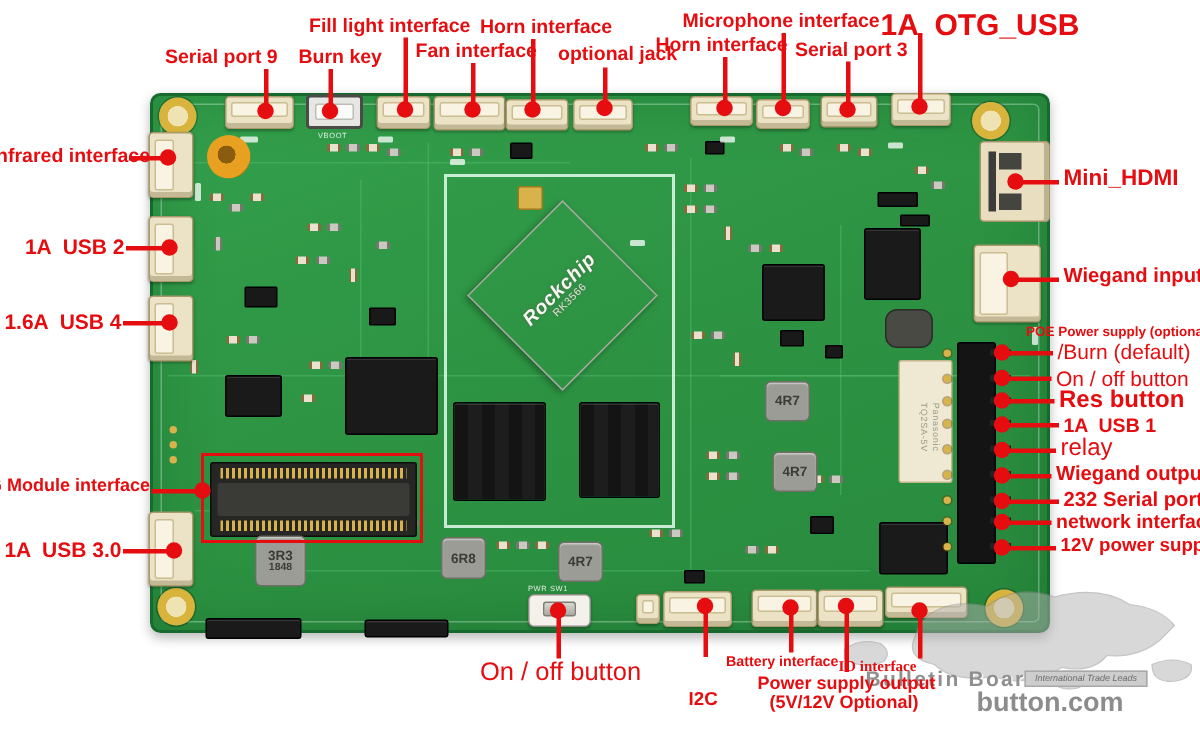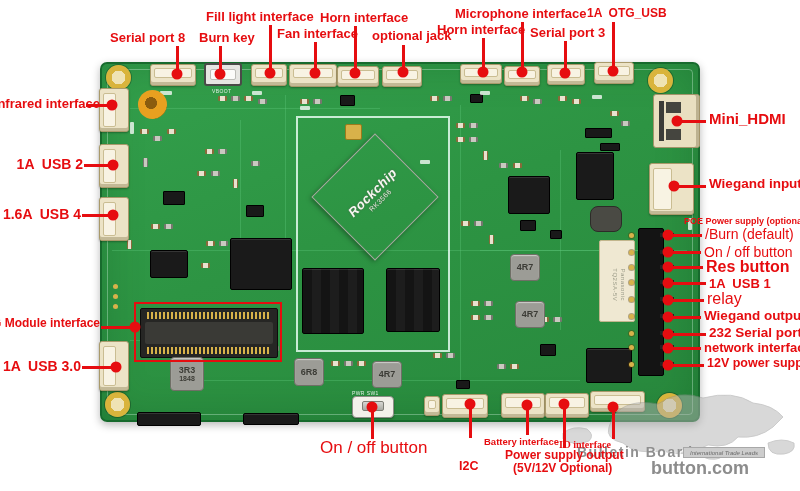--- a/index.html
+++ b/index.html
@@ -212,21 +212,21 @@
       <path d="M10,42 q10,-8 24,-4 q8,6 2,12 q-14,6 -26,-2 z"></path>
       <path d="M150,58 q12,-4 22,2 q-2,10 -16,8 q-10,-2 -6,-10 z"></path>
       <path d="M215,52 q14,-6 26,0 q2,9 -10,11 q-16,2 -16,-11 z"></path>
     </g>
   </svg>
   <div id="wm-sub">Bulletin Board</div>
   <div id="wm-tag">International Trade Leads</div>
   <div id="wm-site">button.com</div>
 
   <div id="ann-layer">
-      <div class="ann-text" style="font-size: 13px; font-weight: 700; top: 31px; left: 110px;">Serial port 8</div>
+      <div class="ann-text" style="font-size: 13px; font-weight: 700; top: 31px; left: 110px;">Serial port 9</div>
       <div class="ann-line" style="left: 175.5px; top: 46px; width: 3px; height: 28px;"></div>
       <div class="ann-dot" style="left: 177px; top: 74px;"></div>
       <div class="ann-text" style="font-size: 13px; font-weight: 700; top: 31px; left: 199px;">Burn key</div>
       <div class="ann-line" style="left: 218.5px; top: 46px; width: 3px; height: 28px;"></div>
       <div class="ann-dot" style="left: 220px; top: 74px;"></div>
       <div class="ann-text" style="font-size: 13px; font-weight: 700; top: 10px; left: 206px;">Fill light interface</div>
       <div class="ann-line" style="left: 268.5px; top: 25px; width: 3px; height: 48px;"></div>
       <div class="ann-dot" style="left: 270px; top: 73px;"></div>
       <div class="ann-text" style="font-size: 13px; font-weight: 700; top: 27px; left: 277px;">Fan interface</div>
       <div class="ann-line" style="left: 313.5px; top: 42px; width: 3px; height: 31px;"></div>
@@ -239,21 +239,21 @@
       <div class="ann-dot" style="left: 403px; top: 72px;"></div>
       <div class="ann-text" style="font-size: 13px; font-weight: 700; top: 23px; left: 437px;">Horn interface</div>
       <div class="ann-line" style="left: 481.5px; top: 38px; width: 3px; height: 34px;"></div>
       <div class="ann-dot" style="left: 483px; top: 72px;"></div>
       <div class="ann-text" style="font-size: 13px; font-weight: 700; top: 7px; left: 455px;">Microphone interface</div>
       <div class="ann-line" style="left: 520.5px; top: 22px; width: 3px; height: 50px;"></div>
       <div class="ann-dot" style="left: 522px; top: 72px;"></div>
       <div class="ann-text" style="font-size: 13px; font-weight: 700; top: 26px; left: 530px;">Serial port 3</div>
       <div class="ann-line" style="left: 563.5px; top: 41px; width: 3px; height: 32px;"></div>
       <div class="ann-dot" style="left: 565px; top: 73px;"></div>
-      <div class="ann-text" style="font-size: 12px; font-weight: 700; top: 7px; left: 587px;">1A  OTG_USB</div>
+      <div class="ann-text" style="font-size: 20px; font-weight: 700; top: 7px; left: 587px;">1A  OTG_USB</div>
       <div class="ann-line" style="left: 611.5px; top: 22px; width: 3px; height: 49px;"></div>
       <div class="ann-dot" style="left: 613px; top: 71px;"></div>
       <div class="ann-text" style="font-size: 13px; font-weight: 700; top: 97px; right: 700px;">Infrared interface</div>
       <div class="ann-line" style="left: 86px; top: 103.5px; width: 26px; height: 3px;"></div>
       <div class="ann-dot" style="left: 112px; top: 105px;"></div>
       <div class="ann-text" style="font-size: 14px; font-weight: 700; top: 157px; right: 717px;">1A  USB 2</div>
       <div class="ann-line" style="left: 84px; top: 163.5px; width: 29px; height: 3px;"></div>
       <div class="ann-dot" style="left: 113px; top: 165px;"></div>
       <div class="ann-text" style="font-size: 14px; font-weight: 700; top: 207px; right: 719px;">1.6A  USB 4</div>
       <div class="ann-line" style="left: 82px; top: 213.5px; width: 31px; height: 3px;"></div>

